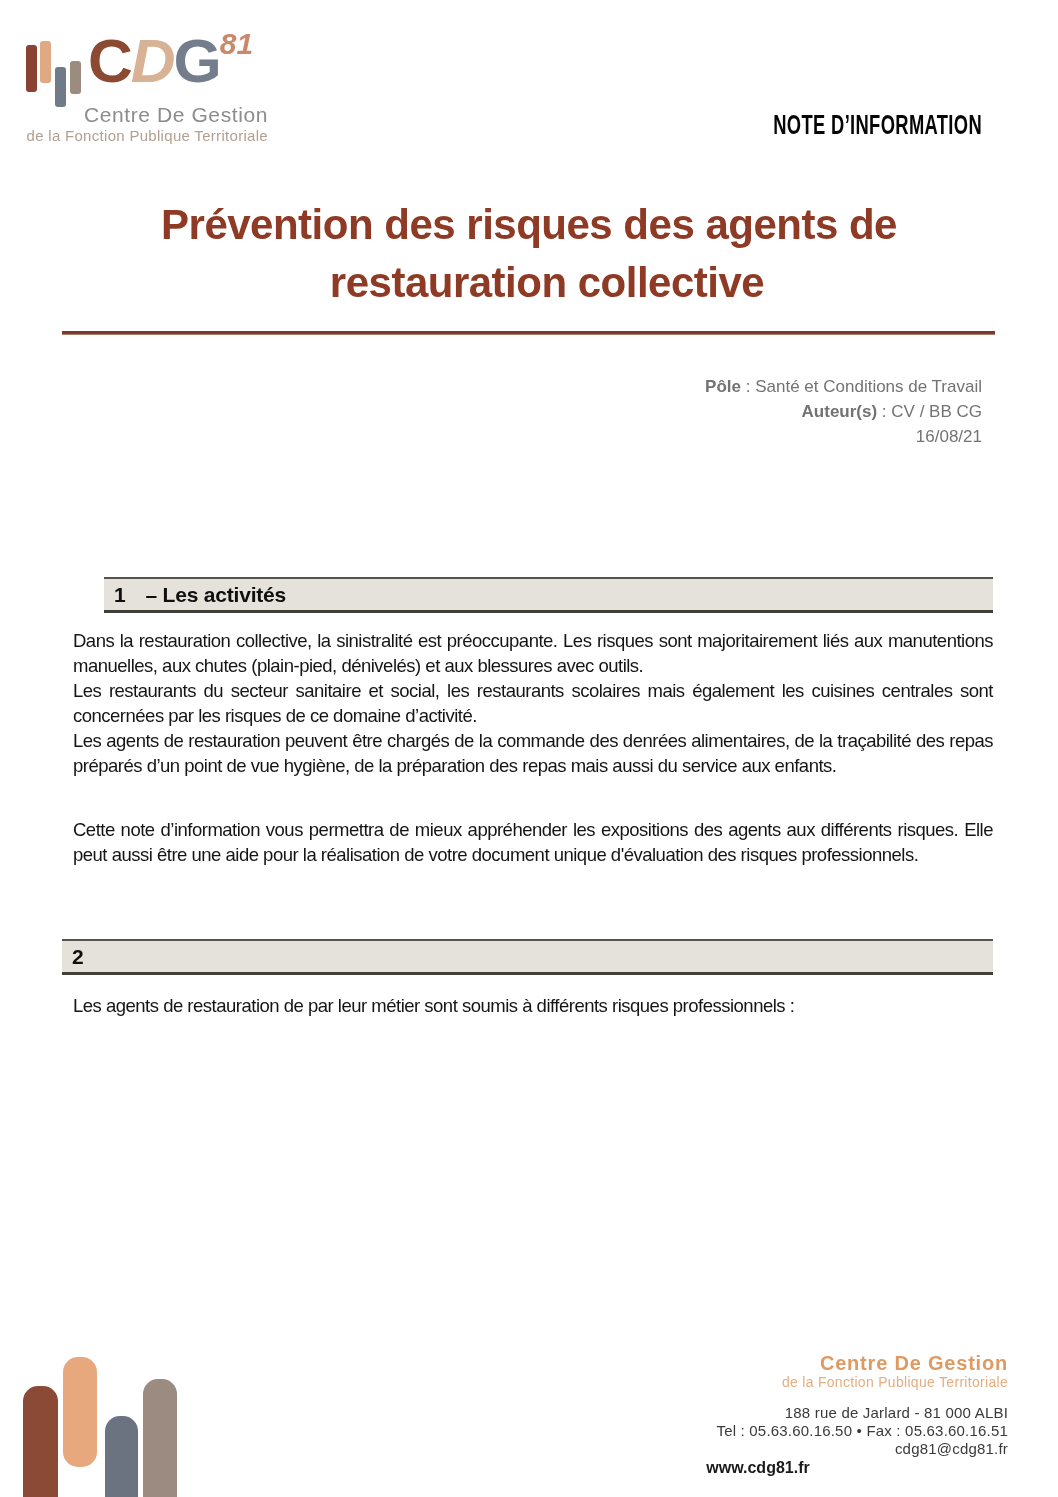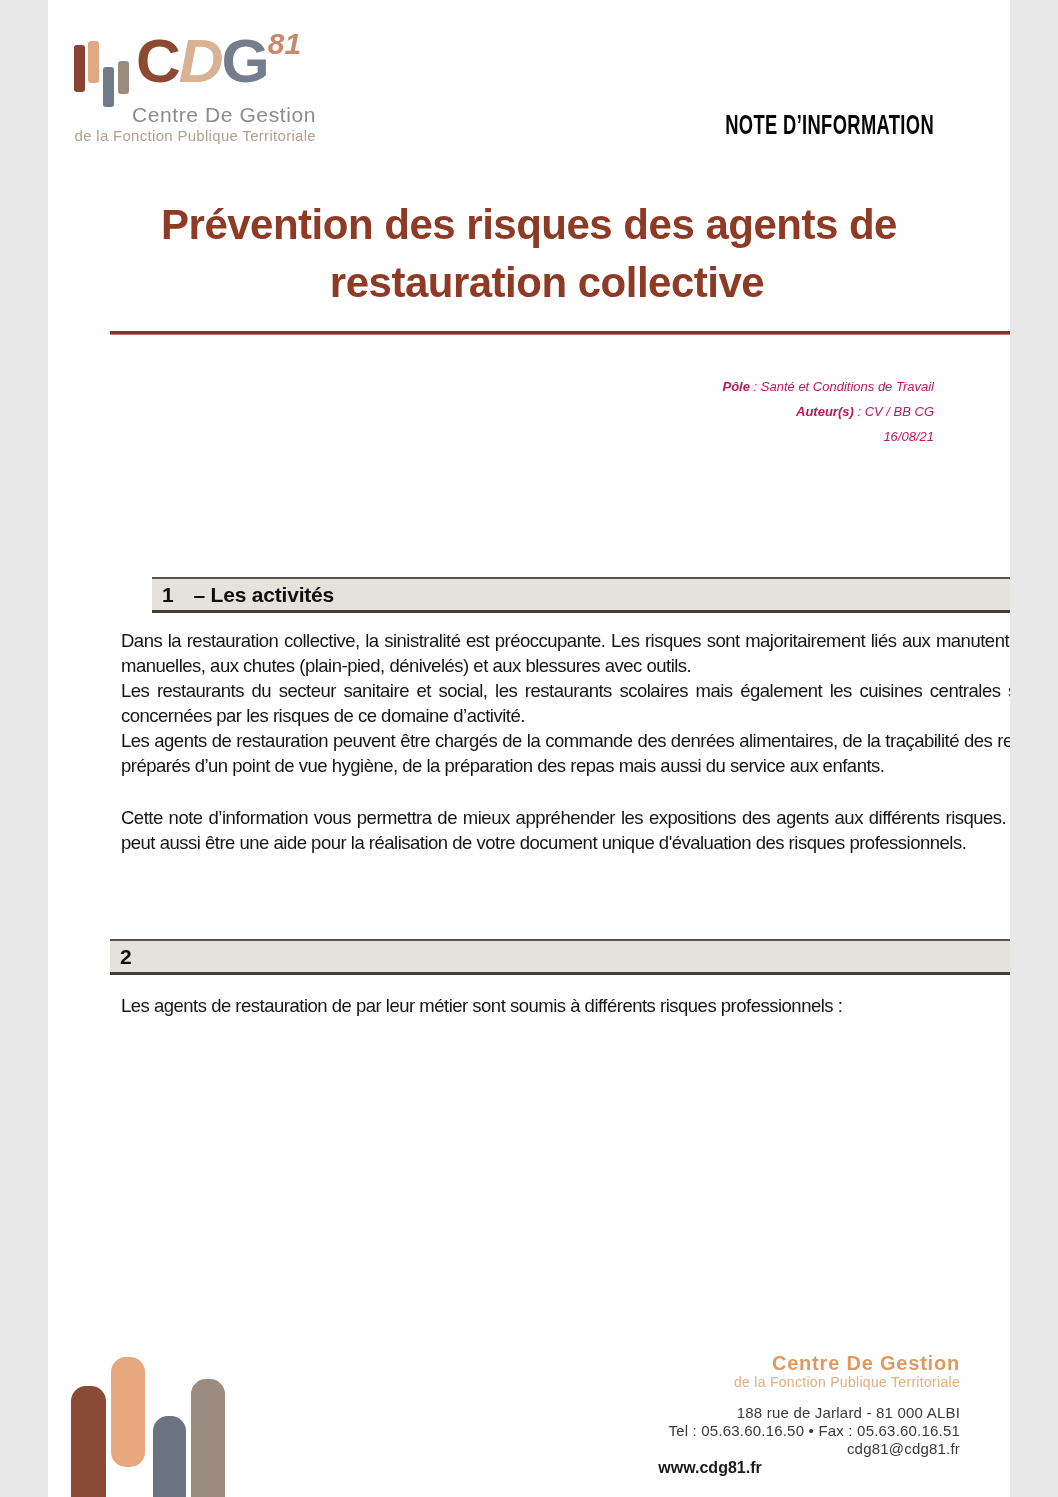--- a/index.html
+++ b/index.html
@@ -1,17 +1,17 @@
 <!DOCTYPE html>
 <html><head>
 <meta charset="utf-8">
 <style>
   html,body{margin:0;padding:0;background:#e8e8e8;}
   .page{
-    position:relative; width:962px; height:1497px; margin:0 auto;
+    position:relative; width:1058px; height:1497px; margin:0 auto;
     background:#ffffff; overflow:hidden;
     font-family:"Liberation Sans", sans-serif; color:#151515;
   }
   
   .logo-bar{position:absolute; border-radius:3px;}
   .lb1{left:26px; top:45px;  width:11px; height:47px; background:#8A4234;}
   .lb2{left:40px; top:41px;  width:11px; height:42px; background:#DFA983;}
   .lb3{left:55px; top:67px;  width:11px; height:40px; background:#707A89;}
   .lb4{left:70px; top:61px;  width:11px; height:33px; background:#9C8C80;}
   .logo-word{position:absolute; left:88px; top:30px; font-size:62px; font-weight:bold; line-height:1; letter-spacing:-2px; white-space:nowrap;}
@@ -27,21 +27,21 @@
     font-size:27px; font-weight:bold; white-space:nowrap;
     transform:scaleX(0.68); transform-origin:100% 50%; letter-spacing:0.5px;
   }
   
   .doc-title{
     position:absolute; left:0; right:0; top:196px; margin:0; text-align:center;
     color:#8E3A25; font-size:42px; font-weight:bold; line-height:58px; letter-spacing:-0.5px;
   }
   .title-rule{position:absolute; left:62px; top:331px; width:933px; height:3px; background:#7B3A2B; border-bottom:1px solid #B08070;}
   
-  .meta{position:absolute; right:76px; top:374px; text-align:right; font-style:italic; font-size:13px; line-height:25px; color:#be185d;}
+  .meta{position:absolute; right:76px; top:374px; text-align:right; font-size:17px; line-height:25px; color:#737373;}
   .meta .b{font-weight:bold;}
   
   .intro{
     position:absolute; left:73px; top:494px; width:920px; margin:0;
     font-style:italic; font-size:18.5px; line-height:25px; letter-spacing:-0.5px;
     text-align:justify; color:#121212;
   }
   
   .secbar{
     position:absolute; height:31px; background:#E5E2DB;
@@ -49,21 +49,21 @@
     display:flex; align-items:center; padding-left:10px; box-sizing:content-box;
     font-size:21px; font-weight:bold; color:#0f0f0f; letter-spacing:-0.2px;
   }
   .sec1{left:104px; top:577px; width:879px;}
   .sec2{left:62px;  top:939px; width:921px;}
   .sec1 .sec-num{margin-right:20px;}
   .sec2 .sec-num{margin-right:8px;}
   
   .bodytext{position:absolute; left:73px; top:628px; width:920px; font-size:18.5px; line-height:25px; letter-spacing:-0.5px; color:#151515;}
   .bodytext p{margin:0; text-align:justify;}
-  .bodytext p.gap{margin-top:27px;}
+  .bodytext p.gap{margin-top:39px;}
   .lead-line{position:absolute; left:73px; top:995px; width:920px; margin:0; font-size:18.5px; letter-spacing:-0.5px; color:#151515;}
   
   .f-bar{position:absolute; border-radius:15px;}
   .fb1{left:23px;  top:1386px; width:35px; height:128px; background:#8A4A36;}
   .fb2{left:63px;  top:1357px; width:34px; height:110px; background:#E8A87D;}
   .fb3{left:105px; top:1416px; width:33px; height:98px;  background:#6B7381;}
   .fb4{left:143px; top:1379px; width:34px; height:135px; background:#9B8B80;}
   .footer-text{position:absolute; right:50px; top:1352px; width:500px; text-align:right;}
   .f-org{font-size:20px; font-weight:bold; color:#DE9A62; letter-spacing:0.8px; line-height:22px;}
   .f-sub{font-size:14px; color:#E5AE81; letter-spacing:0.3px; line-height:16px; margin-bottom:14px;}

